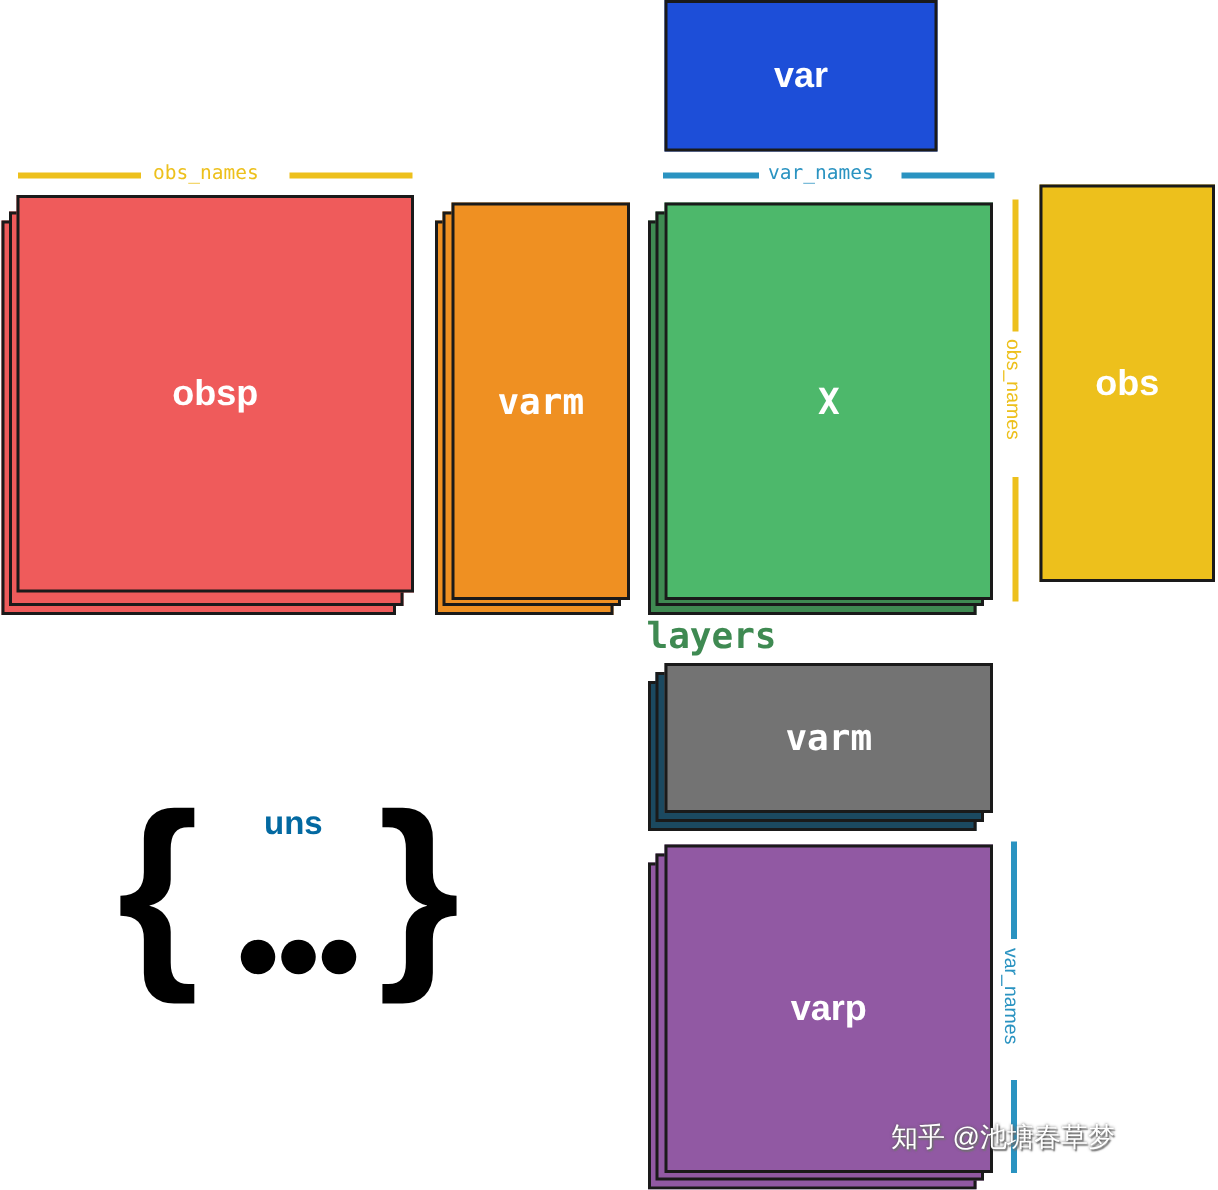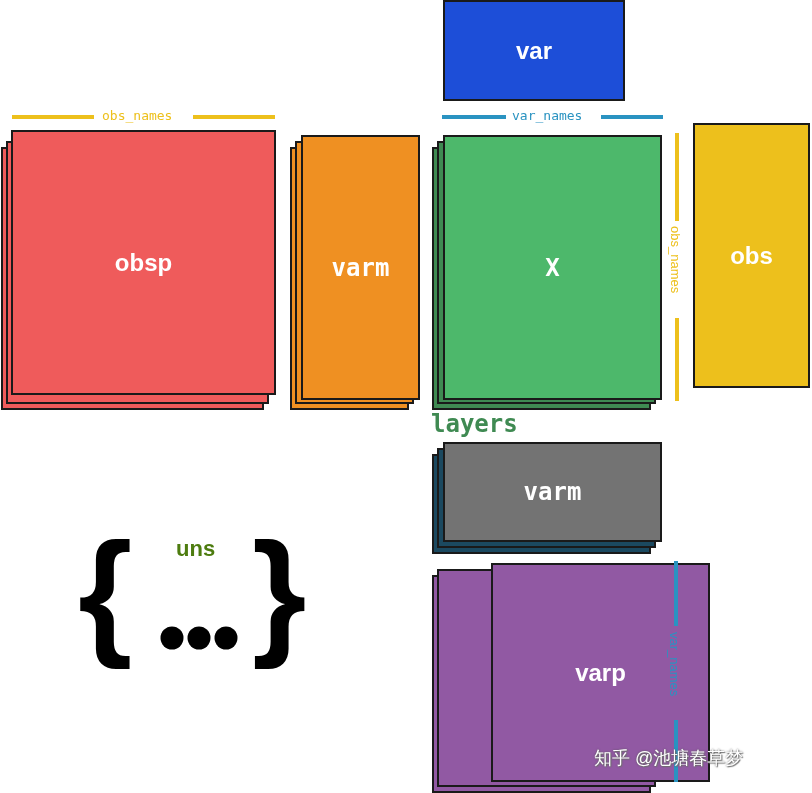--- a/index.html
+++ b/index.html
@@ -70,32 +70,32 @@
   <div class="box" style="left:432px;top:454px;width:219px;height:100px;background:#1b4960;"></div>
   <div class="box" style="left:437px;top:448px;width:219px;height:100px;background:#1b4960;"></div>
   <div class="box" style="left:443px;top:442px;width:219px;height:100px;background:#737373;">
     <div class="label mono" style="left:0;top:0;right:0;bottom:0;">varm</div>
   </div>
 </div>
 
 <div>
   <div class="box" style="left:432px;top:575px;width:219px;height:218px;background:#9159a3;"></div>
   <div class="box" style="left:437px;top:569px;width:219px;height:218px;background:#9159a3;"></div>
-  <div class="box" style="left:443px;top:563px;width:219px;height:219px;background:#9159a3;margin-left:48px;">
+  <div class="box" style="left:443px;top:563px;width:219px;height:219px;background:#9159a3;">
     <div class="label sans" style="left:0;top:0;right:0;bottom:0;">varp</div>
   </div>
 </div>
 
 <div class="vline" style="left:674px;top:561px;height:65px;background:#2a93c1;"></div>
 <div class="vtext sans" style="left:667px;top:632px;color:#2a93c1;">var_names</div>
 <div class="vline" style="left:674px;top:720px;height:62px;background:#2a93c1;"></div>
 
 <div>
   <div class="abs sans" style="left:78px;top:522px;font-size:140px;font-weight:bold;line-height:1;color:#000;">{</div>
-  <div class="abs sans" style="left:176px;top:536px;font-size:22px;font-weight:bold;color:#4d7c0f;">uns</div>
+  <div class="abs sans" style="left:176px;top:536px;font-size:22px;font-weight:bold;color:#0369a1;">uns</div>
   <div class="abs" style="left:160px;top:626px;width:80px;height:24px;">
     <svg width="80" height="24" viewBox="0 0 80 24">
       <circle cx="12" cy="12" r="11.5" fill="#000"></circle>
       <circle cx="39" cy="12" r="11.5" fill="#000"></circle>
       <circle cx="66" cy="12" r="11.5" fill="#000"></circle>
     </svg>
   </div>
   <div class="abs sans" style="left:252px;top:522px;font-size:140px;font-weight:bold;line-height:1;color:#000;">}</div>
 </div>
 

